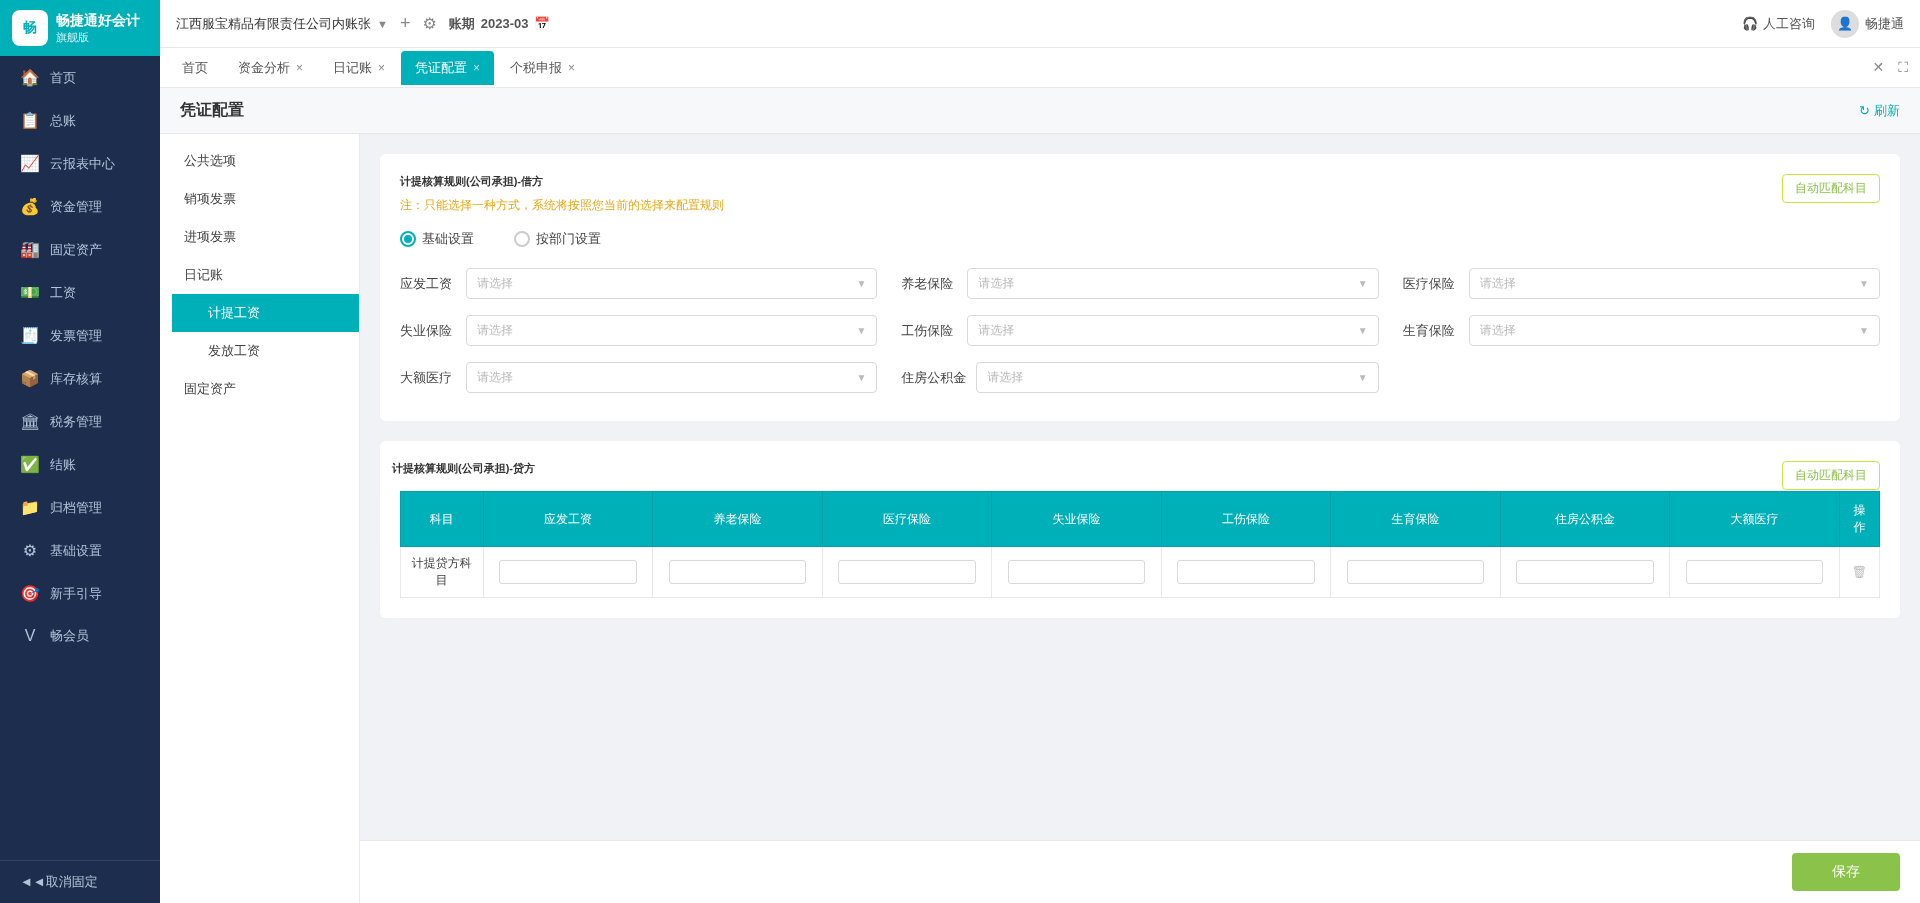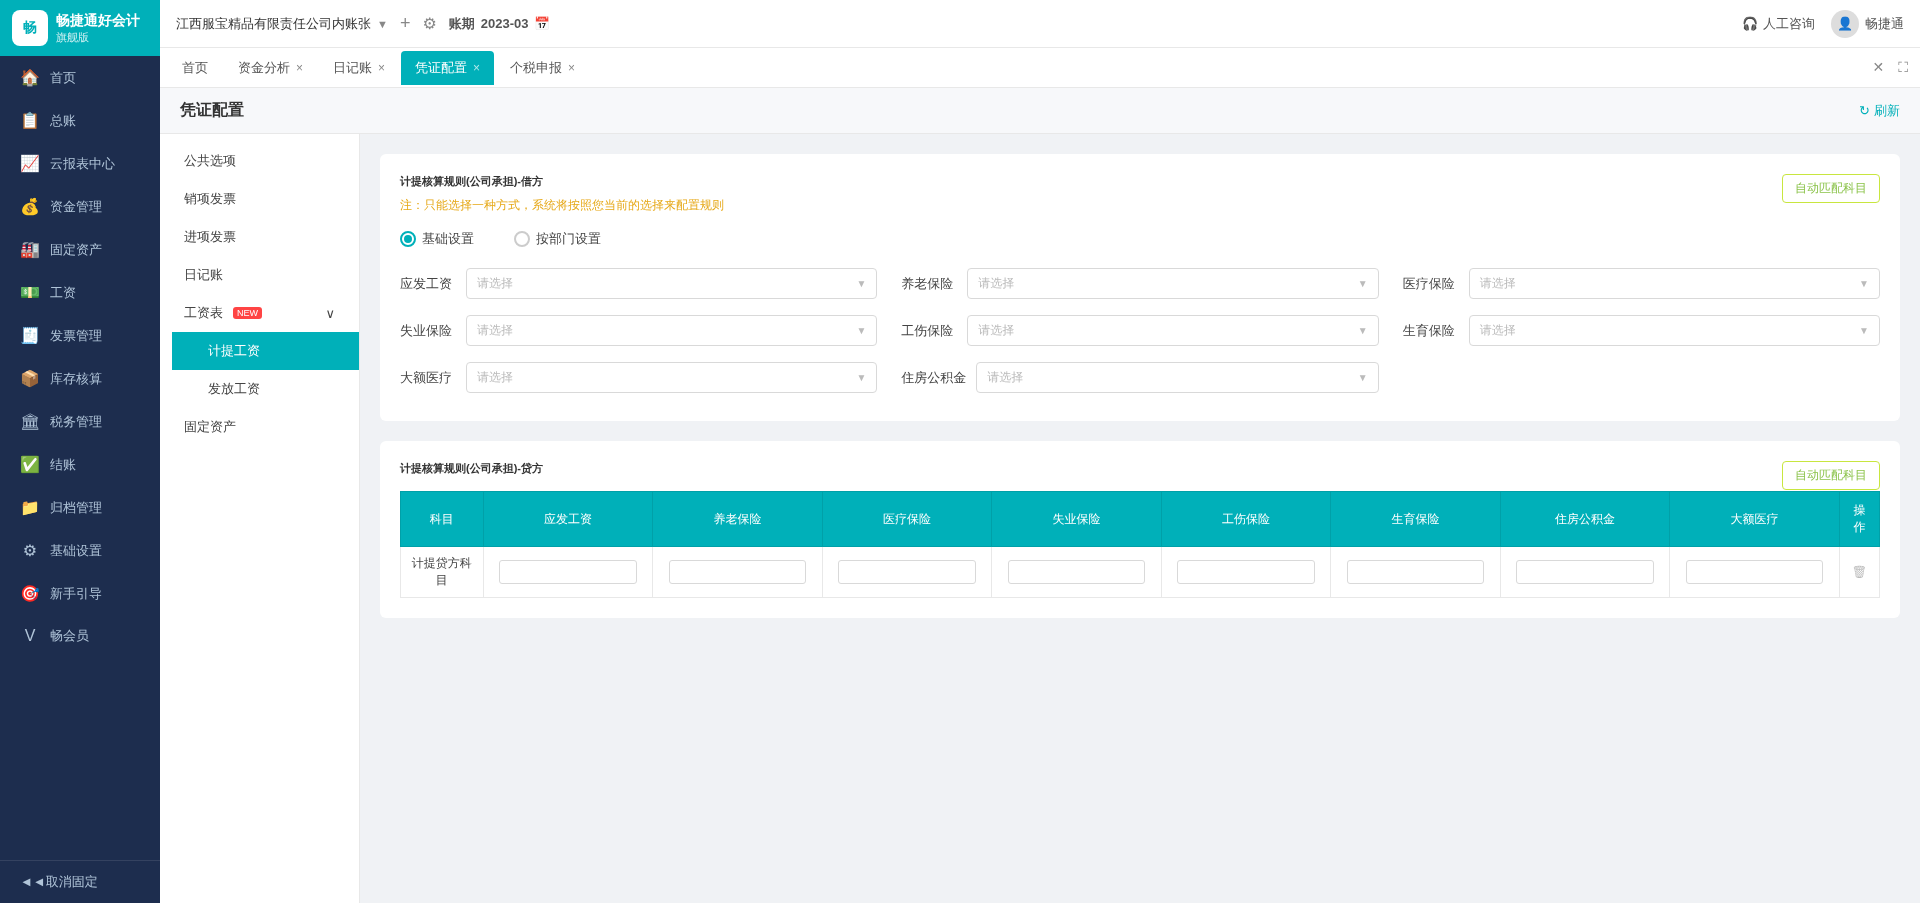--- a/index.html
+++ b/index.html
@@ -472,27 +472,20 @@
           </div>
           <div class="menu-item">
             <span>销项发票</span>
           </div>
           <div class="menu-item">
             <span>进项发票</span>
           </div>
           <div class="menu-item">
             <span>日记账</span>
           </div>
-          <div class="menu-group">
-            <div class="menu-group-inner">
-              <span>工资表</span>
-              <span class="new-badge">NEW</span>
-            </div>
-            <span>∨</span>
-          </div>
           <div class="menu-sub">
             <div class="menu-item active">
               <span>计提工资</span>
             </div>
             <div class="menu-item">
               <span>发放工资</span>
             </div>
           </div>
           <div class="menu-item">
             <span>固定资产</span>
@@ -575,21 +568,21 @@
                   <span class="form-label">住房公积金</span>
                   <div class="form-select">
                     <span>请选择</span>
                     <span class="chevron-icon">▼</span>
                   </div>
                 </div>
               </div>
             </div>
 
             <div class="section table-section" style="position:relative; padding-top:50px;">
-              <div class="section-title" style="position:absolute; top:20px; left:20px;">计提核算规则(公司承担)-贷方</div>
+              <div class="section-title" style="position:absolute; top:20px; left:12px;">计提核算规则(公司承担)-贷方</div>
               <button class="auto-match-btn" style="top:20px;">自动匹配科目</button>
               <table class="data-table">
                 <thead>
                   <tr>
                     <th>科目</th>
                     <th>应发工资</th>
                     <th>养老保险</th>
                     <th>医疗保险</th>
                     <th>失业保险</th>
                     <th>工伤保险</th>
@@ -613,19 +606,22 @@
                     <td>
                       <span class="td-icon">🗑</span>
                     </td>
                   </tr>
                 </tbody>
               </table>
             </div>
 
           </div>
 
+          <div class="save-bar">
+            <button class="save-btn">保存</button>
+          </div>
         </div>
 
       </div>
     </div>
 
   </div>
 </div>
 
 </body></html>

